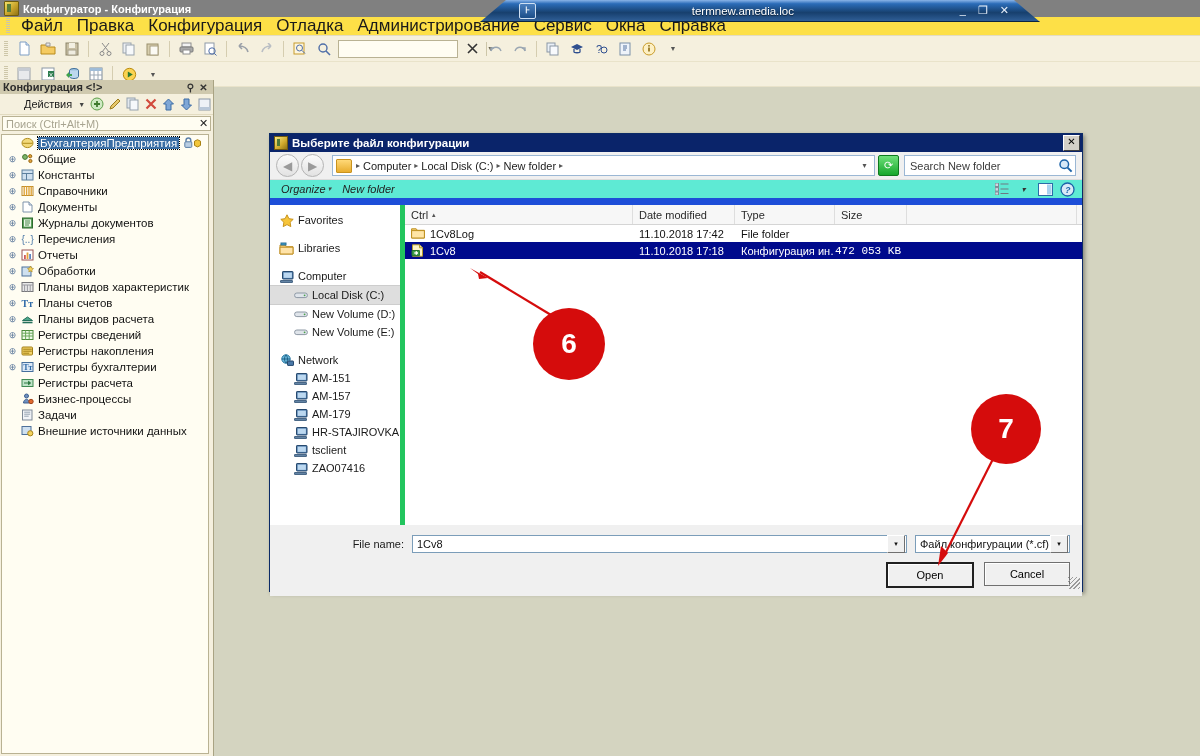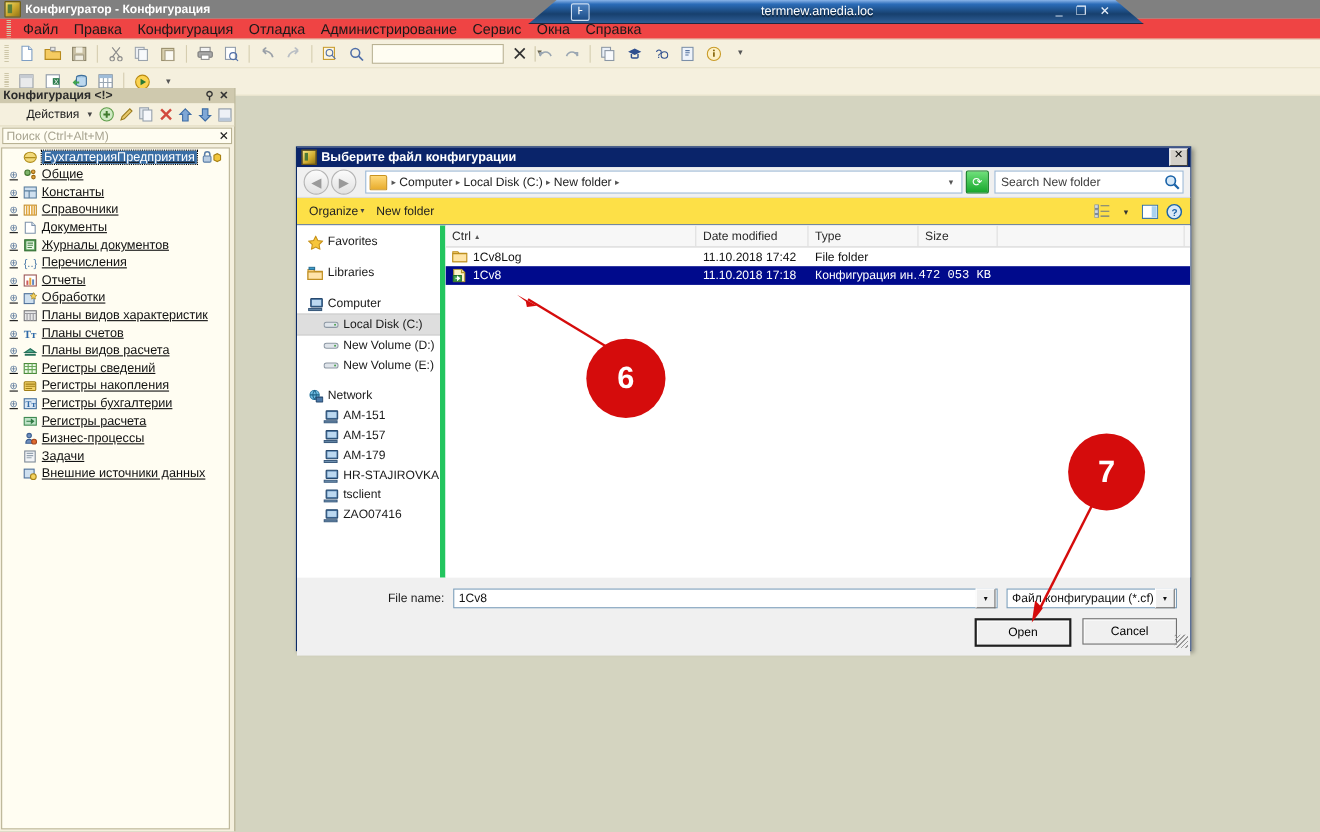--- a/index.html
+++ b/index.html
@@ -45,22 +45,22 @@
   }
   #apptitle .ico{
     width:13px;height:13px;margin-right:4px;
     background:linear-gradient(135deg,#f2e16a 0%,#c8a32a 55%,#8f7415 100%);
     border:1px solid #6f5c0e;border-radius:1px;position:relative;
   }
   #apptitle .ico:after{content:"";position:absolute;left:2px;top:2px;width:4px;height:8px;background:#5a7f3a;}
 
   
   #menubar{
-    height:18px;background:#ef4444;border-bottom:1px solid #e3dcc2;
-    display:flex;align-items:center;padding-left:6px;font-size:13px;color:#1a1a1a;
+    height:18px;background:#fde047;border-bottom:1px solid #e3dcc2;
+    display:flex;align-items:center;padding-left:6px;font-size:17px;color:#1a1a1a;
   }
   #menubar .mi{padding:1px 7px;cursor:default;}
 
   
   .tbrow{
     background:#f5f0de;display:flex;align-items:center;
     height:25px;padding-left:4px;border-bottom:1px solid #e9e3ca;
   }
   .grip{width:4px;height:16px;margin-right:4px;
     background:repeating-linear-gradient(to bottom,#cdc6a8 0 1px,transparent 1px 2px);}
@@ -98,21 +98,21 @@
   #searchrow input{
     flex:1;border:0;outline:0;background:transparent;font-family:Liberation Sans, sans-serif;
     font-size:11px;color:#333;padding-left:3px;
   }
   #searchrow input::placeholder{color:#a8a490;}
   #searchrow .clr{width:13px;text-align:center;font-size:11px;color:#222;cursor:default;}
   #tree{
     position:absolute;left:1px;top:54px;right:4px;bottom:2px;
     background:#fffdf2;border:1px solid #b9b293;overflow:hidden;box-sizing:border-box;
   }
-  .trow{display:flex;align-items:center;height:16px;padding-left:4px;font-size:11.5px;color:#111;cursor:default;text-decoration:underline;}
+  .trow{display:flex;align-items:center;height:16px;padding-left:4px;font-size:11.5px;color:#111;cursor:default;}
   .trow .exp{width:13px;text-align:center;font-size:9px;color:#5e7a9c;}
   .trow .ti{width:16px;height:14px;margin-right:3px;display:flex;align-items:center;justify-content:center;}
   .trow .tl{white-space:nowrap;}
   .trow.sel .tl{background:#3a6ea5;color:#fff;padding:0 2px;outline:1px dotted #000;}
   #lockico{position:absolute;right:8px;top:56px;width:22px;height:14px;}
 
   
   #dlg{
     position:absolute;left:269px;top:133px;width:814px;height:459px;
     background:#f0f0f0;border:1px solid #0b2a66;
@@ -163,23 +163,23 @@
   }
   #searchbox{
     width:172px;height:21px;margin-left:5px;background:#fff;border:1px solid #9bb7d4;
     display:flex;align-items:center;box-sizing:border-box;
   }
   #searchbox .sp{flex:1;font-size:11px;color:#3b3b3b;padding-left:5px;}
   #searchbox .mag{width:20px;display:flex;align-items:center;justify-content:center;cursor:default;}
 
   
   #dlgtb{
-    height:25px;background:#fde047;display:flex;align-items:center;
-    padding:0 6px;border-bottom:1px solid #1d4ed8;box-sizing:border-box;
-    font-size:11px;color:#222;
+    height:25px;background:#5eead4;display:flex;align-items:center;
+    padding:0 6px;border-bottom:7px solid #1d4ed8;box-sizing:border-box;
+    font-size:11px;color:#222;font-style:italic;
   }
   #dlgtb .lbl{padding:2px 5px;cursor:default;}
   #dlgtb .car{font-size:7px;color:#444;margin-left:-3px;padding-right:6px;}
   #dlgtb .right{margin-left:auto;display:flex;align-items:center;gap:5px;}
   .viewico{width:17px;height:15px;display:flex;align-items:center;justify-content:center;cursor:default;}
 
   
   #dlgbody{display:flex;height:320px;background:#fff;}
   #navpane{
     width:135px;background:#fff;border-right:5px solid #22c55e;box-sizing:border-box;

